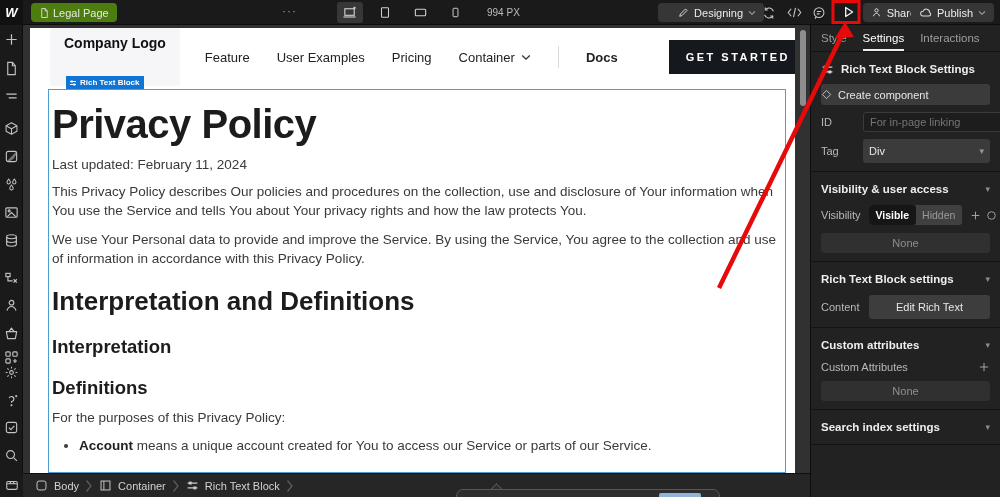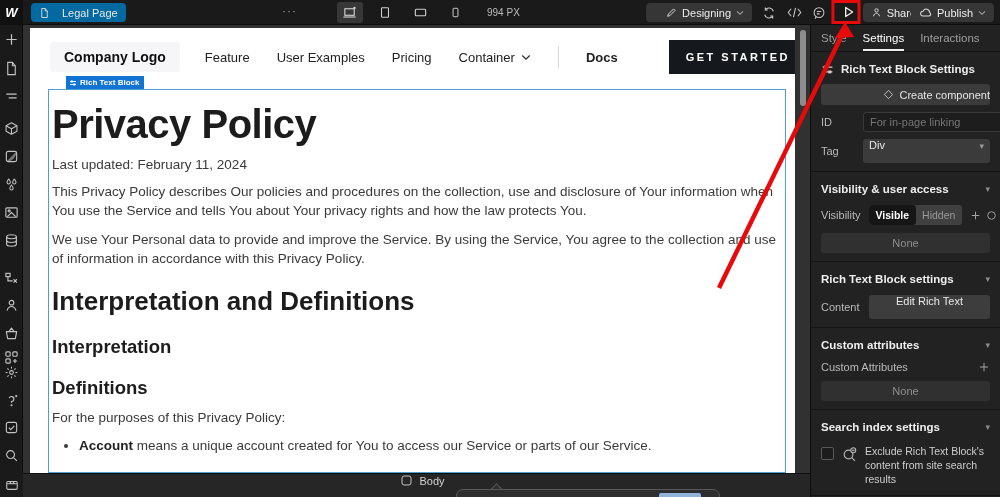--- a/index.html
+++ b/index.html
@@ -3,39 +3,39 @@
 <meta charset="utf-8">
 <style>
   *{margin:0;padding:0;box-sizing:border-box;}
   html,body{width:1000px;height:497px;overflow:hidden;background:#191919;
     font-family:"Liberation Sans","DejaVu Sans",sans-serif;}
   svg{display:block;}
 
   
   #topbar{position:absolute;left:0;top:0;width:1000px;height:25px;background:#1a1a1a;border-bottom:1px solid #0d0d0d;z-index:5;}
   #logo{position:absolute;left:0;top:0;width:23px;height:25px;background:#111;display:flex;align-items:center;justify-content:center;color:#fff;font-weight:bold;font-style:italic;font-size:13px;}
-  .chip{position:absolute;top:3px;height:19px;background:#0369a1;border-radius:4px;display:flex;align-items:center;gap:12px;padding:0 8px;color:#e8e8e8;font-size:11px;}
+  .chip{position:absolute;top:3px;height:19px;background:#4d7c0f;border-radius:4px;display:flex;align-items:center;gap:3px;padding:0 8px;color:#e8e8e8;font-size:11px;}
   #more-dots{position:absolute;left:282px;top:4px;color:#9a9a9a;font-size:12px;letter-spacing:1px;}
   .devbtn{position:absolute;top:2px;width:26px;height:21px;display:flex;align-items:center;justify-content:center;border-radius:3px;color:#cfcfcf;}
   .devbtn.active{background:#373737;}
   #px-label{position:absolute;left:487px;top:7px;color:#bdbdbd;font-size:10px;}
   .tbtn{position:absolute;top:3px;height:19px;background:#363636;border-radius:4px;display:flex;align-items:center;gap:5px;padding:0 8px;color:#ececec;font-size:11px;}
   .ticon{position:absolute;top:4px;width:18px;height:17px;display:flex;align-items:center;justify-content:center;color:#c7c7c7;}
 
   
   #leftbar{position:absolute;left:0;top:25px;width:23px;height:472px;background:#1a1a1a;border-right:1px solid #0d0d0d;z-index:4;}
   .sicon{position:absolute;left:4px;width:15px;height:15px;color:#c3c3c3;}
 
   
   #canvasbg{position:absolute;left:23px;top:25px;width:787px;height:448px;background:#313131;}
   #page{position:absolute;left:30px;top:28px;width:765px;height:445px;background:#fff;overflow:hidden;}
   #canvas-scrollbar{position:absolute;left:800px;top:30px;width:6px;height:76px;background:#8d8d8d;border-radius:3px;z-index:3;}
 
   
-  #sitenav{position:absolute;left:0;top:0;width:787px;height:58px;display:flex;align-items:center;padding:0 10px 0 20px;}
+  #sitenav{position:absolute;left:0;top:0;width:787px;height:58px;display:flex;padding:0 10px 0 20px;}
   #site-logo{background:#f6f6f8;border-radius:3px;padding:7px 14px;font-weight:bold;font-size:14px;color:#111;}
   #navlinks{margin-left:auto;display:flex;align-items:center;gap:27px;font-size:13px;color:#222;}
   .navlink{white-space:nowrap;}
   .nav-divider{width:1px;height:22px;background:#d9d9d9;}
   #cta{background:#15181c;color:#fff;font-size:11px;font-weight:bold;letter-spacing:2.5px;padding:11px 17px;margin-left:24px;white-space:nowrap;}
 
   
   #rtb{position:absolute;left:18px;top:61px;width:738px;height:384px;border:1px solid #4f9ed2;padding:6px 3px 0 3px;overflow:hidden;}
   #rtb-badge{position:absolute;left:36px;top:48px;height:13px;background:#1173d2;color:#fff;font-size:8px;font-weight:bold;display:flex;align-items:center;gap:3px;padding:0 5px 0 3px;white-space:nowrap;}
   #rtb h1{font-size:40px;color:#1c1c1c;margin:6px 0 10px 0;letter-spacing:-0.5px;}
@@ -48,38 +48,38 @@
   #rtb li b{color:#222;}
 
   
   #rightpanel{position:absolute;left:810px;top:25px;width:190px;height:472px;background:#222222;border-left:1px solid #0d0d0d;z-index:4;color:#cfcfcf;overflow:hidden;}
   #tabs{display:flex;align-items:center;gap:16px;height:27px;padding:0 10px;border-bottom:1px solid #141414;}
   .tab{font-size:11.5px;color:#9e9e9e;height:100%;display:flex;align-items:center;border-bottom:2px solid transparent;padding-top:2px;}
   .tab.active{color:#fff;font-weight:normal;border-bottom-color:#ededed;}
   .sect{padding:8px 10px;border-bottom:1px solid #141414;}
   .sect-head{display:flex;align-items:center;gap:7px;font-size:11.5px;font-weight:bold;color:#eeeeee;height:18px;}
   .sect-head .chev{margin-left:auto;color:#8b8b8b;}
-  .btn-wide{margin-top:6px;height:21px;background:#3b3b3b;border-radius:3px;display:flex;align-items:center;justify-content:flex-end;gap:6px;font-size:11px;color:#e6e6e6;}
+  .btn-wide{margin-top:6px;height:21px;background:#3b3b3b;border-radius:3px;display:flex;align-items:center;justify-content:flex-start;gap:6px;font-size:11px;color:#e6e6e6;}
   .btn-none{margin-top:8px;height:20px;background:#303030;border-radius:3px;display:flex;align-items:center;justify-content:center;font-size:11px;color:#8f8f8f;}
   .frow{display:flex;align-items:center;margin-top:7px;font-size:11px;color:#b9b9b9;}
   .frow .lbl{width:42px;flex:none;}
   .input{flex:1;height:20px;background:#1d1d1d;border:1px solid #3a3a3a;border-radius:3px;color:#757575;font-size:11px;padding:0 6px;font-family:inherit;}
-  .select{flex:1;height:20px;background:#3b3b3b;border-radius:3px;display:flex;align-items:flex-end;font-size:11px;color:#e8e8e8;padding:12px 6px;}
+  .select{flex:1;height:20px;background:#3b3b3b;border-radius:3px;display:flex;align-items:center;font-size:11px;color:#e8e8e8;padding:12px 6px;}
   .select .chev{margin-left:auto;color:#9a9a9a;}
   .seg{display:flex;background:#404040;border-radius:3px;overflow:hidden;height:20px;flex:1;}
   .seg div{flex:1;display:flex;align-items:center;justify-content:center;font-size:10.5px;color:#9a9a9a;}
   .seg .on{background:#161616;color:#fff;font-weight:bold;border-radius:3px;}
   .plus-ic{color:#a8a8a8;margin-left:8px;flex:none;}
   .chev{font-size:9px;}
   .checkrow{display:flex;gap:7px;margin-top:8px;align-items:flex-start;}
   .checkbox{width:13px;height:13px;border:1px solid #5a5a5a;border-radius:2px;background:#1c1c1c;flex:none;margin-top:3px;}
   .checktext{font-size:10.5px;line-height:1.35;color:#cdcdcd;}
 
   
-  #bottombar{position:absolute;left:23px;top:473px;width:787px;height:24px;background:#262626;border-top:1px solid #0f0f0f;display:flex;align-items:center;padding-left:12px;gap:6px;z-index:6;flex-direction:column;}
+  #bottombar{position:absolute;left:23px;top:473px;width:787px;height:24px;background:#262626;border-top:1px solid #0f0f0f;display:flex;align-items:center;padding-left:12px;gap:6px;z-index:6;}
   .crumb{display:flex;align-items:center;gap:6px;color:#d2d2d2;font-size:11px;white-space:nowrap;}
   .crumb-sep{color:#6b6b6b;}
   #bb-video{position:absolute;left:0;top:473px;width:23px;height:24px;background:#1a1a1a;display:flex;align-items:center;justify-content:center;color:#c3c3c3;z-index:7;}
 
   
   #popup-sliver{position:absolute;left:456px;top:489px;width:264px;height:14px;background:#2e2e2e;border:1px solid #585858;border-radius:8px;z-index:7;}
   #popup-caret{position:absolute;left:492px;top:485px;width:9px;height:9px;background:#2e2e2e;border-left:1px solid #585858;border-top:1px solid #585858;transform:rotate(45deg);z-index:7;}
   #popup-btn{position:absolute;right:18px;top:3px;width:42px;height:10px;background:#8fb3d9;border-radius:2px;}
 
   
@@ -119,21 +119,21 @@
       </svg>
   </div>
   <div class="devbtn" style="left:442px;">
     <svg width="13" height="15" viewBox="0 0 16 16" fill="none" stroke="currentColor" stroke-width="1.2">
         <rect x="5" y="2.8" width="6" height="10.4" rx="1"></rect>
       </svg>
   </div>
 
   <div id="px-label">994 PX</div>
 
-  <div class="tbtn" style="right:248px;padding-left:20px;">
+  <div class="tbtn" style="right:236px;padding-left:20px;">
     <svg width="11" height="11" viewBox="0 0 16 16" fill="none" stroke="#dcdcdc" stroke-width="1.4">
         <path d="M2.5 13.5l1-3.2L11 2.8l2.2 2.2-7.5 7.5-3.2 1z"></path>
       </svg>
     <span>Designing</span>
     <svg width="8" height="6" viewBox="0 0 12 8" fill="none" stroke="#a5a5a5" stroke-width="1.6">
         <path d="M1.5 1.5L6 6l4.5-4.5"></path>
       </svg>
   </div>
 
   <div class="ticon" style="right:222px;">
@@ -423,30 +423,20 @@
       </span>
     </div>
     <div class="btn-none">None</div>
   </div>
 
   <div class="sect">
     <div class="sect-head">
       <span>Search index settings</span>
       <span class="chev">▾</span>
     </div>
-    <div class="checkrow">
-      <div class="checkbox"></div>
-      <svg width="17" height="17" viewBox="0 0 18 18" fill="none" stroke="#b5b5b5" stroke-width="1.2" style="flex:none;margin-top:2px;">
-          <circle cx="8" cy="9" r="4.6"></circle>
-          <path d="M11.4 12.4l3.4 3.4"></path>
-          <circle cx="13" cy="4.5" r="2.6" fill="#2a2a2a"></circle>
-          <path d="M11.7 4.5h2.6"></path>
-        </svg>
-      <div class="checktext">Exclude Rich Text Block's content from site search results</div>
-    </div>
   </div>
 
   <div class="sect" style="border-bottom:none;">
     <div class="sect-head">
       
       
     </div>
   </div>
 </div>
 

